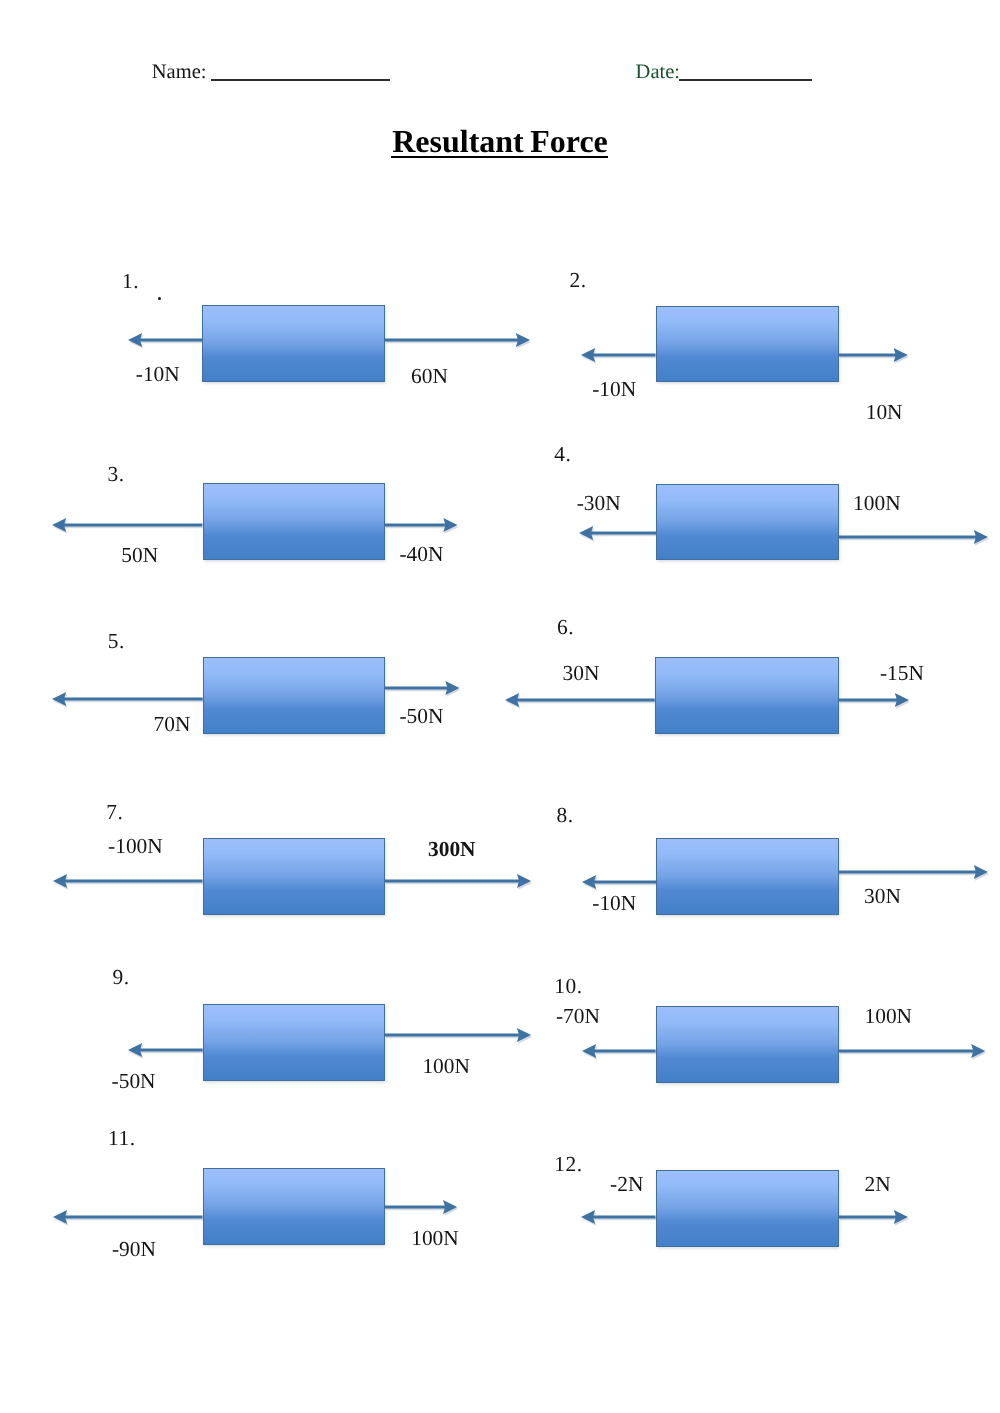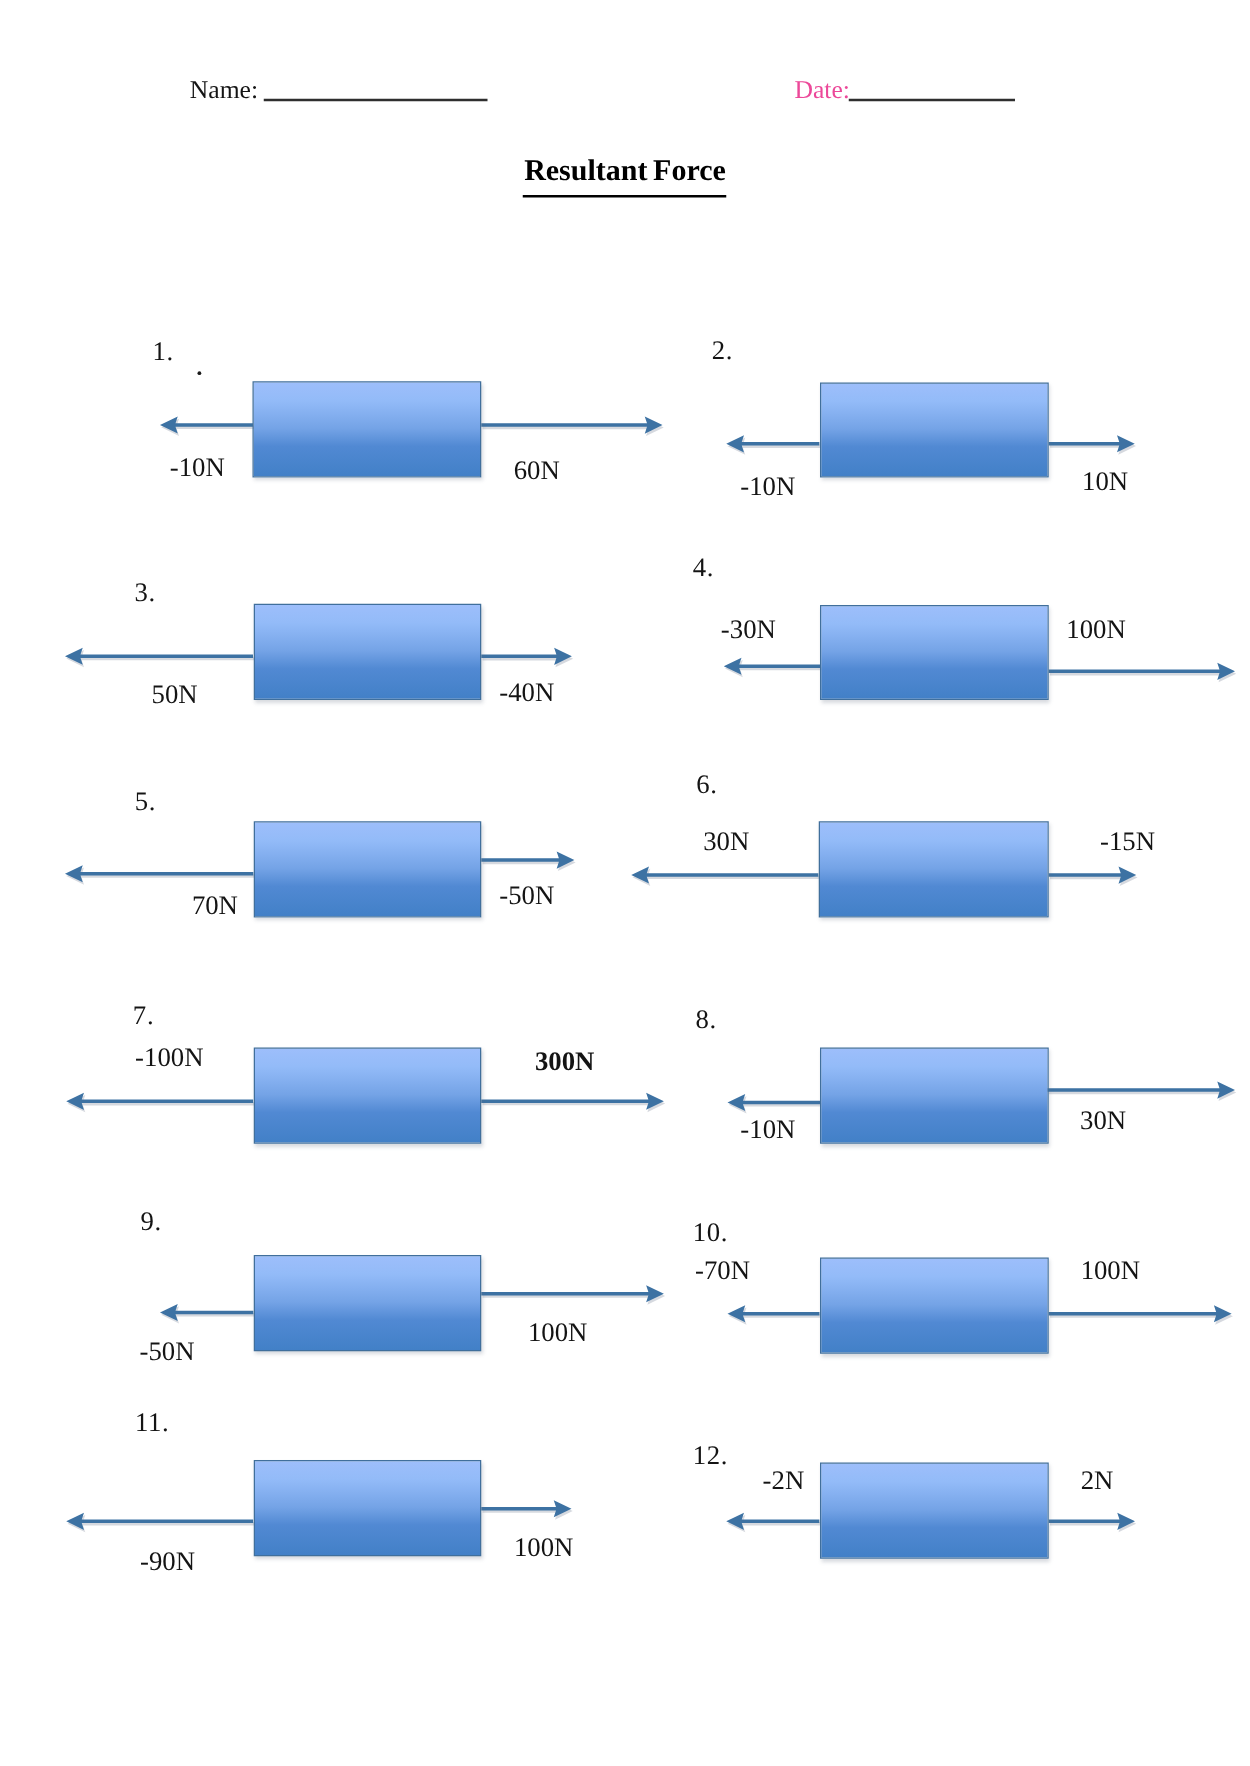--- a/index.html
+++ b/index.html
@@ -2,23 +2,23 @@
 <html><head>
 <meta charset="utf-8">
 <title>Resultant Force</title>
 <style>
   html,body{margin:0;padding:0;}
   body{width:1000px;height:1413px;background:#ffffff;position:relative;overflow:hidden;
        font-family:"Liberation Serif",serif;-webkit-font-smoothing:antialiased;text-rendering:geometricPrecision;}
   .page{position:absolute;left:0;top:0;width:1000px;height:1413px;transform:translateZ(0);}
   .abs{position:absolute;}
   #hdr-name{left:151.8px;top:62px;font-size:20.5px;color:#141414;line-height:1;}
-  #hdr-date{left:635.6px;top:62px;font-size:20.5px;color:#ec4899;line-height:1;}
+  #hdr-date{left:635.6px;top:62px;font-size:20.5px;color:#14532d;line-height:1;}
   .rule{position:absolute;height:1.9px;background:#2e2e2e;}
-  #title{left:0px;top:124.5px;width:1000px;text-align:center;font-size:24px;font-weight:bold;color:#000;word-spacing:-1.5px;line-height:1;}
+  #title{left:0px;top:124.5px;width:1000px;text-align:center;font-size:32px;font-weight:bold;color:#000;word-spacing:-1.5px;line-height:1;}
   #title span{position:relative;display:inline-block;transform:translateZ(0);}
   #title span::after{content:"";position:absolute;left:-1.5px;right:-0.5px;top:31.2px;height:2.8px;background:#000;}
   #intro{left:152.8px;top:185px;font-family:"Liberation Sans",sans-serif;font-size:18.5px;line-height:23.3px;color:#161616;}
   #intro div{white-space:pre;height:23.3px;}
   .num{position:absolute;font-size:21.4px;color:#141414;white-space:nowrap;line-height:1;letter-spacing:0.55px;}
   .lbl{position:absolute;font-size:21.4px;color:#141414;white-space:nowrap;line-height:1;}
   .box{position:absolute;box-sizing:border-box;border:1.2px solid #406f9c;
        background:linear-gradient(to bottom,#9dbefb 0%,#93bbf8 19%,#85b0f0 33%,#74a3e6 49%,#5189d3 68%,#4280c7 100%);
        box-shadow:1.2px 2.2px 3px rgba(100,112,132,0.26);}
   svg.arw{position:absolute;overflow:visible;}
@@ -59,21 +59,21 @@
         <svg class="arw" width="80.5" height="36" viewBox="0 0 80.5 36" style="left:578.3px;top:337px;">
           <path d="M3,18 L17.2,11.1 L15.399999999999999,16.6 L77.5,16.6 L77.5,19.4 L15.399999999999999,19.4 L17.2,24.9 Z" fill="rgba(128,138,155,0.32)" transform="translate(1.0,1.9)"></path>
           <path d="M3,18 L17.2,11.1 L15.399999999999999,16.6 L77.5,16.6 L77.5,19.4 L15.399999999999999,19.4 L17.2,24.9 Z" fill="#3d72a3"></path>
         </svg>
         <svg class="arw" width="74.79999999999995" height="36" viewBox="0 0 74.79999999999995 36" style="left:836px;top:337px;">
           <path d="M71.79999999999995,18 L57.59999999999995,11.1 L59.39999999999995,16.6 L3,16.6 L3,19.4 L59.39999999999995,19.4 L57.59999999999995,24.9 Z" fill="rgba(128,138,155,0.32)" transform="translate(1.0,1.9)"></path>
           <path d="M71.79999999999995,18 L57.59999999999995,11.1 L59.39999999999995,16.6 L3,16.6 L3,19.4 L59.39999999999995,19.4 L57.59999999999995,24.9 Z" fill="#3d72a3"></path>
         </svg>
         <div class="box" style="left: 655.8px; top: 305.8px; width: 183.2px; height: 76.6px;"></div>
         <div class="lbl" style="left: 592.2px; top: 379.4px;">-10N</div>
-        <div class="lbl" style="left: 865.7px; top: 375px;">10N</div>
+        <div class="lbl" style="left: 865.7px; top: 402px;">10N</div>
       </div>
       <div>
         <div class="num" style="left: 107.5px; top: 464.2px;">3.</div>
         <svg class="arw" width="156.39999999999998" height="36" viewBox="0 0 156.39999999999998 36" style="left:49.3px;top:507px;">
           <path d="M3,18 L17.2,11.1 L15.399999999999999,16.6 L153.39999999999998,16.6 L153.39999999999998,19.4 L15.399999999999999,19.4 L17.2,24.9 Z" fill="rgba(128,138,155,0.32)" transform="translate(1.0,1.9)"></path>
           <path d="M3,18 L17.2,11.1 L15.399999999999999,16.6 L153.39999999999998,16.6 L153.39999999999998,19.4 L15.399999999999999,19.4 L17.2,24.9 Z" fill="#3d72a3"></path>
         </svg>
         <svg class="arw" width="78.5" height="36" viewBox="0 0 78.5 36" style="left:382px;top:507px;">
           <path d="M75.5,18 L61.3,11.1 L63.099999999999994,16.6 L3,16.6 L3,19.4 L63.099999999999994,19.4 L61.3,24.9 Z" fill="rgba(128,138,155,0.32)" transform="translate(1.0,1.9)"></path>
           <path d="M75.5,18 L61.3,11.1 L63.099999999999994,16.6 L3,16.6 L3,19.4 L63.099999999999994,19.4 L61.3,24.9 Z" fill="#3d72a3"></path>

